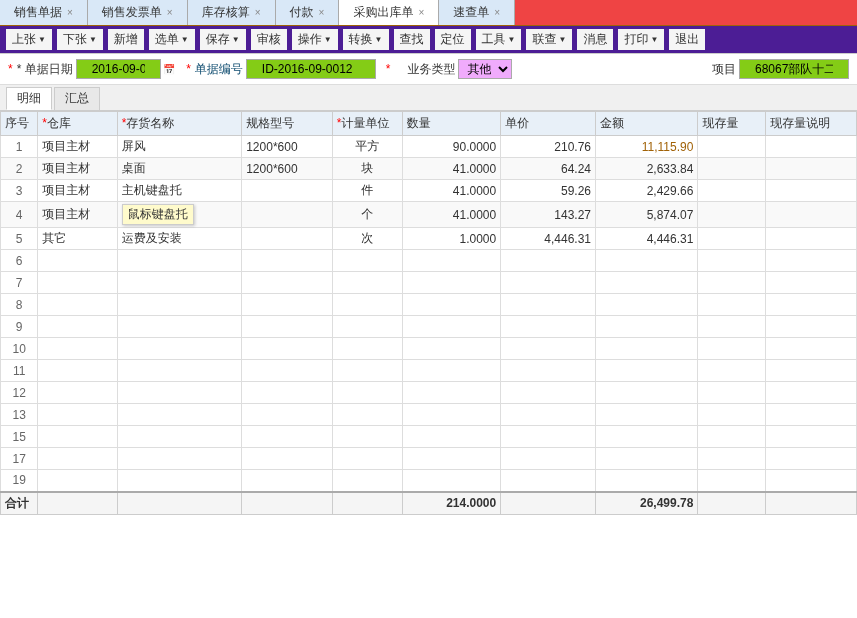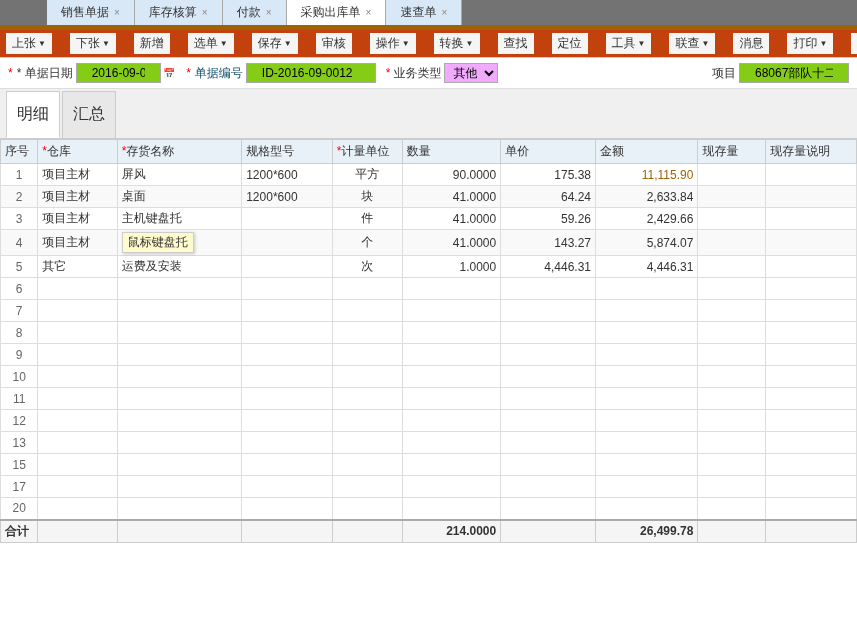--- a/index.html
+++ b/index.html
@@ -1,23 +1,22 @@
 <!DOCTYPE html>
 <html><head>
   <meta charset="utf-8">
   <style>
     * { box-sizing: border-box; margin: 0; padding: 0; }
     body { font-family: SimSun, '宋体', sans-serif; font-size: 12px; background: #f0f0f0; color: #333; }
 
     .tabs-bar {
       display: flex;
-      background: #737373;
-      border-bottom: 5px solid #a16207;
+      background: #ef4444;
+      border-bottom: 1px solid #a16207;
       overflow: hidden;
-      padding-left: 47px;
     }
     .tab {
       padding: 4px 14px;
       border-right: 1px solid #aaa;
       background: #d9e8f7;
       cursor: pointer;
       white-space: nowrap;
       font-size: 12px;
       position: relative;
     }
@@ -28,24 +27,24 @@
     }
     .tab .close-x {
       margin-left: 5px;
       color: #888;
       font-size: 10px;
     }
 
     .toolbar {
       display: flex;
       align-items: flex-start;
-      background: #c2410c;
+      background: #4c1d95;
       border-bottom: 1px solid #ccc;
       padding: 3px 6px;
-      gap: 18px;
+      gap: 5px;
     }
     .toolbar-btn {
       display: flex;
       align-items: center;
       padding: 2px 6px;
       background: #f5f5f5;
       border: none;
       cursor: pointer;
       font-size: 12px;
       color: #333;
@@ -86,26 +85,26 @@
     }
     .cal-icon { font-size: 10px; color: #555; cursor: pointer; }
 
     .sub-tabs {
       display: flex;
       background: #f0f0f0;
       border-bottom: 1px solid #ccc;
       padding: 2px 6px 0;
     }
     .sub-tab {
-      padding: 12px 10px;
+      padding: 2px 10px;
       border: 1px solid #ccc;
       border-bottom: none;
       background: #e8e8e8;
       cursor: pointer;
-      font-size: 16px;
+      font-size: 12px;
       margin-right: 2px;
     }
     .sub-tab.active {
       background: #fff;
       border-bottom: 1px solid #fff;
     }
 
     .table-container {
       background: #fff;
       overflow: auto;
@@ -167,20 +166,21 @@
       gap: 3px;
     }
   </style>
 </head>
 <body>
 
 <div class="main-content">
 
   <div class="tabs-bar">
   <div class="tab">销售单据<span class="close-x">×</span></div>
+      <div class="tab">销售发票单<span class="close-x">×</span></div>
       <div class="tab">库存核算<span class="close-x">×</span></div>
       <div class="tab">付款<span class="close-x">×</span></div>
       <div class="tab active">采购出库单<span class="close-x">×</span></div>
       <div class="tab">速查单<span class="close-x">×</span></div>
     </div>
 
   <div class="toolbar">
   <button class="toolbar-btn">上张<span class="arrow">▼</span></button>
       <button class="toolbar-btn">下张<span class="arrow">▼</span></button>
       <button class="toolbar-btn">新增</button>
@@ -205,21 +205,21 @@
       <input type="text" class="form-input date" value="2016-09-01" style="">
       <span class="cal-icon">📅</span>
     </div>
     <div class="form-field">
       <label style="color:red">*</label>
       <span style="color:#0c4a6e;margin-left:1px"> 单据编号</span>
       <input type="text" class="form-input code" value="ID-2016-09-0012" style="">
     </div>
     <div class="form-field">
       <label style="color:red">*</label>
-      <span style="color:#333;margin-left:0"> 业务类型</span>
+      <span style="color:#333;margin-left:14px"> 业务类型</span>
       <select class="form-select">
         <option>其他</option>
       </select>
     </div>
     <div class="form-field project-field">
       <span>项目</span>
       <input type="text" class="form-input" value="68067部队十二" style="width: 110px;">
     </div>
   </div>
 
@@ -246,21 +246,21 @@
       </thead>
       <tbody id="table-body">
 
       <tr style="background: rgb(255, 255, 255);">
             <td class="row-num">1</td>
             <td>项目主材</td>
             <td>屏风</td>
             <td>1200*600</td>
             <td class="center">平方</td>
             <td class="num">90.0000</td>
-            <td class="num">175.38</td>
+            <td class="num">210.76</td>
             <td class="num" style="color: #a16207;">11,115.90</td>
             <td></td>
             <td></td>
           </tr>
           <tr style="background: rgb(249, 249, 249);">
             <td class="row-num">2</td>
             <td>项目主材</td>
             <td>桌面</td>
             <td>1200*600</td>
             <td class="center">块</td>
@@ -420,21 +420,21 @@
             <td></td>
             <td></td>
             <td></td>
             <td></td>
             <td></td>
             <td></td>
             <td></td>
             <td></td>
           </tr>
           <tr>
-            <td class="row-num">20</td>
+            <td class="row-num">19</td>
             <td></td>
             <td></td>
             <td></td>
             <td></td>
             <td></td>
             <td></td>
             <td></td>
             <td></td>
             <td></td>
           </tr>

